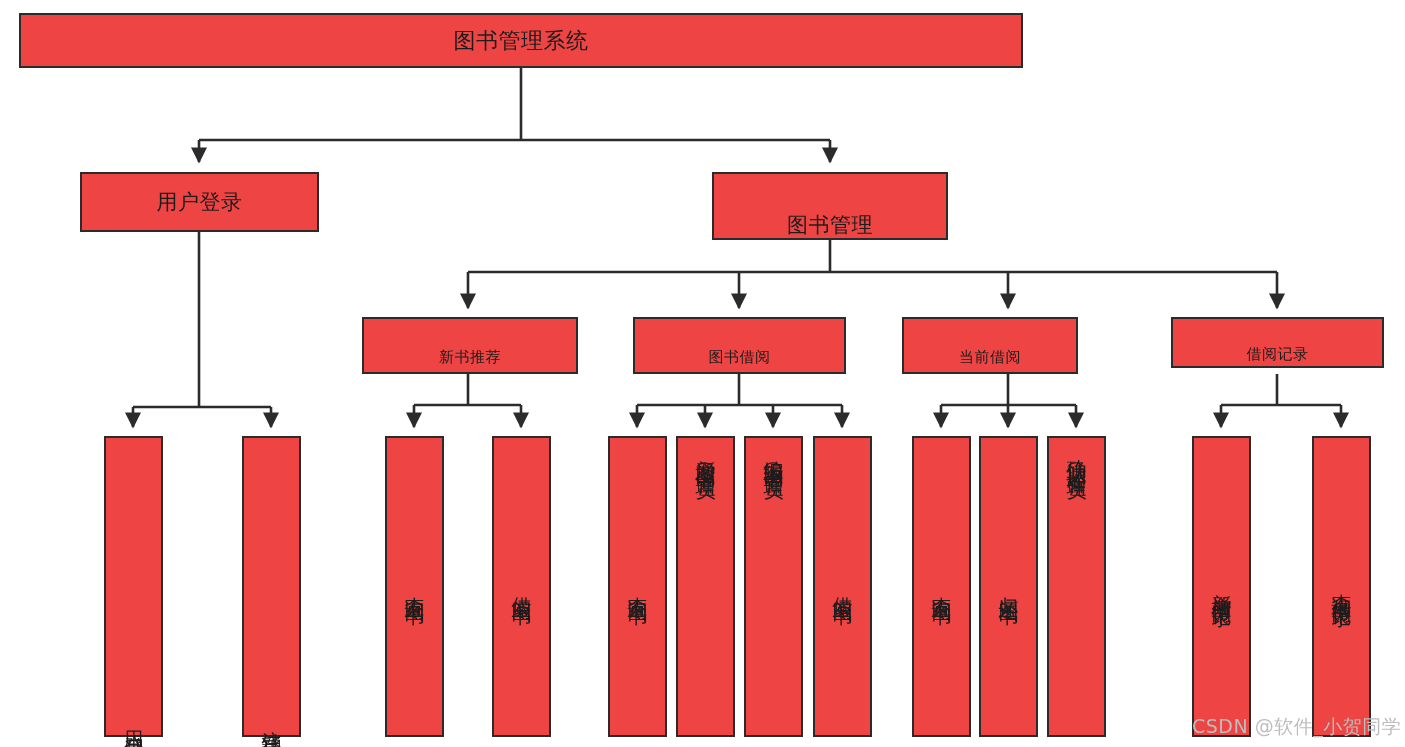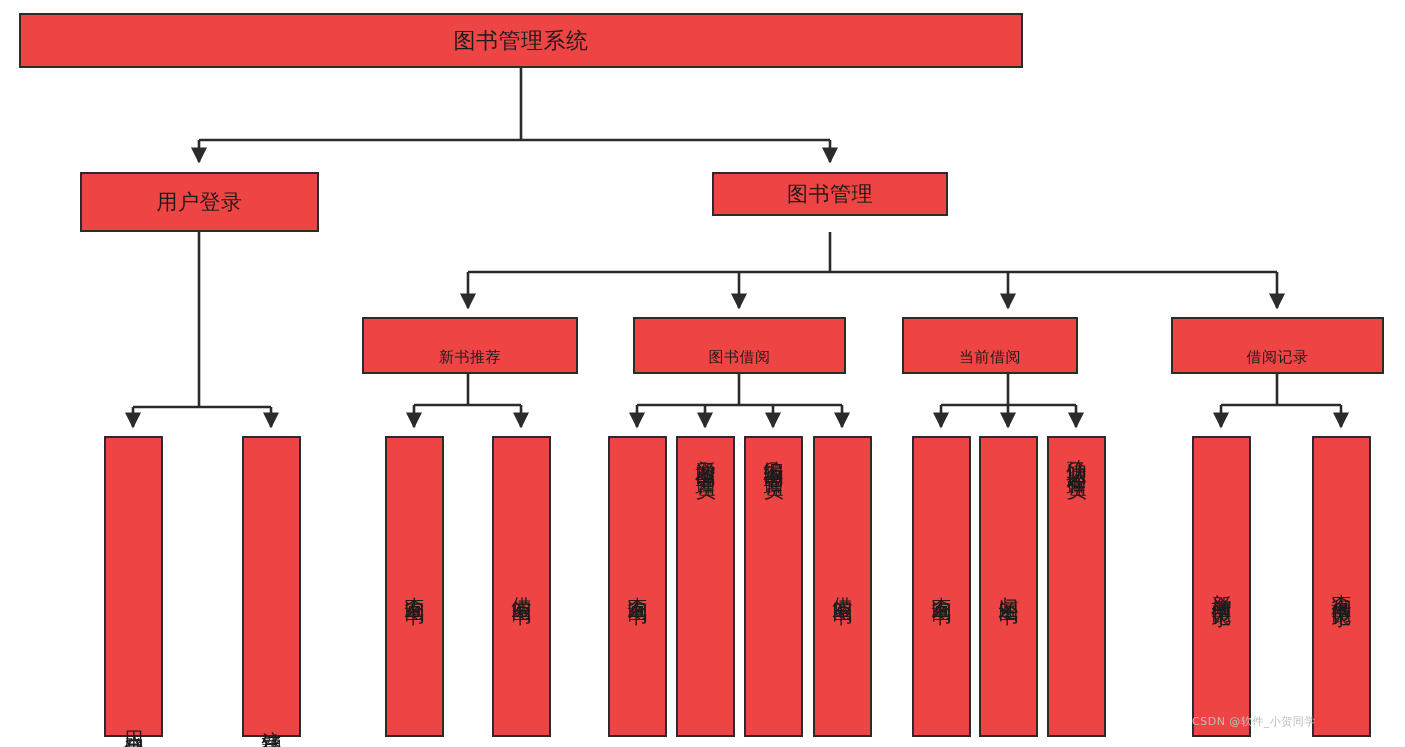--- a/index.html
+++ b/index.html
@@ -67,21 +67,21 @@
   .node.leaf.bottomed {
     align-items: flex-end;
     padding-bottom: 8px;
   }
   .node.leaf.topped {
     align-items: flex-start;
     padding-top: 6px;
   }
   .watermark {
     position: absolute;
-    font-size: 11px;
+    font-size: 19px;
     color: #bdbdbd;
     white-space: nowrap;
     z-index: 5;
     letter-spacing: 0.5px;
   }
 </style>
 </head>
 <body>
 
 <div id="canvas">
@@ -139,37 +139,37 @@
   </svg>
 
   <div class="node root" style="left:19px; top:13px; width:1004px; height:55px;">
     <span class="label">图书管理系统</span>
   </div>
 
   <div class="node lvl2" style="left:80px; top:172px; width:239px; height:60px;">
     <span class="label">用户登录</span>
   </div>
 
-  <div class="node lvl2" style="left:712px; top:172px; width:236px; height:44px;">
+  <div class="node lvl2" style="left:712px; top:172px; width:236px; height:68px;align-items:flex-end;">
     <span class="label">图书管理</span>
   </div>
 
   <div class="node lvl3" style="left:362px; top:317px; width:216px; height:57px;">
     <span class="label">新书推荐</span>
   </div>
 
   <div class="node lvl3" style="left:633px; top:317px; width:213px; height:57px;">
     <span class="label">图书借阅</span>
   </div>
 
   <div class="node lvl3" style="left:902px; top:317px; width:176px; height:57px;">
     <span class="label">当前借阅</span>
   </div>
 
-  <div class="node lvl3" style="left:1171px; top:317px; width:213px; height:57px;">
+  <div class="node lvl3" style="left:1171px; top:317px; width:213px; height:51px;">
     <span class="label">借阅记录</span>
   </div>
 
   <div class="node leaf bottomed" style="left:104px; top:436px; width:59px; height:301px;">
     <span class="label">用户登录</span>
   </div>
 
   <div class="node leaf bottomed" style="left:242px; top:436px; width:59px; height:301px;">
     <span class="label">注销登录</span>
   </div>

